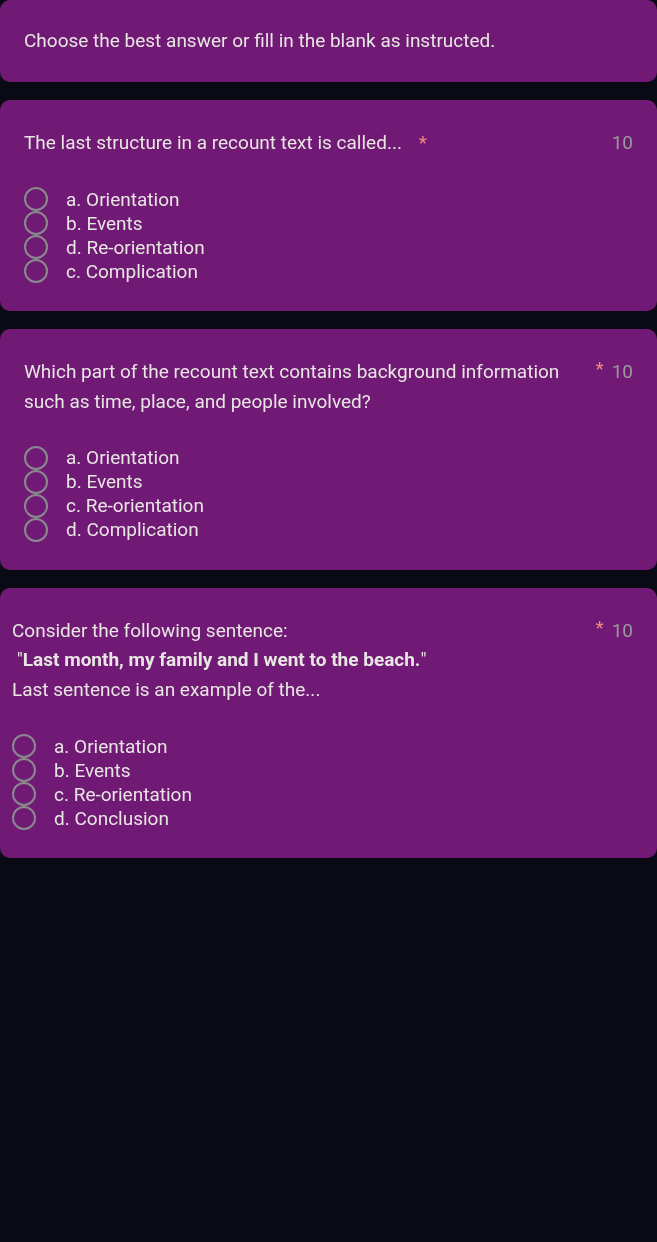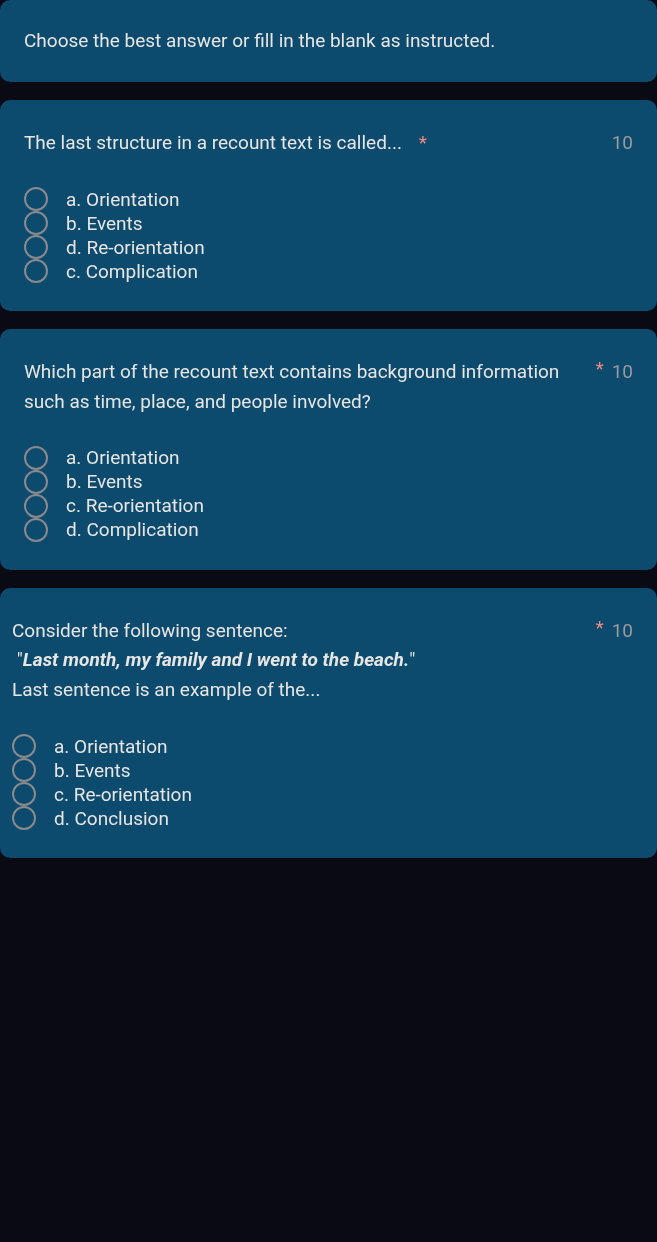--- a/index.html
+++ b/index.html
@@ -3,21 +3,21 @@
 <meta charset="utf-8">
 <style>
   * { box-sizing: border-box; margin: 0; padding: 0; }
   html, body {
     width: 657px;
     background: #0a0a14;
     font-family: -apple-system, BlinkMacSystemFont, "Segoe UI", Roboto, Arial, sans-serif;
     color: #e8e6e3;
   }
   .card {
-    background: #0c4a6e;
+    background: #701a75;
     border-radius: 10px;
     margin: 0 0 18px 0;
     padding: 28px 24px 28px 24px;
     position: relative;
   }
   .instruction-card {
     padding: 28px 24px;
   }
   .instruction-text {
     font-size: 19px;
@@ -32,21 +32,20 @@
     margin-bottom: 30px;
   }
   .question-text {
     font-size: 19px;
     line-height: 1.55;
     color: #e8e6e3;
     flex: 1;
   }
   .question-text .bold {
     font-weight: 700;
-    font-style: italic;
   }
   .required {
     color: #f28b82;
     font-size: 19px;
     margin-left: 12px;
   }
   .points {
     color: #9a999c;
     font-size: 19px;
     white-space: nowrap;

